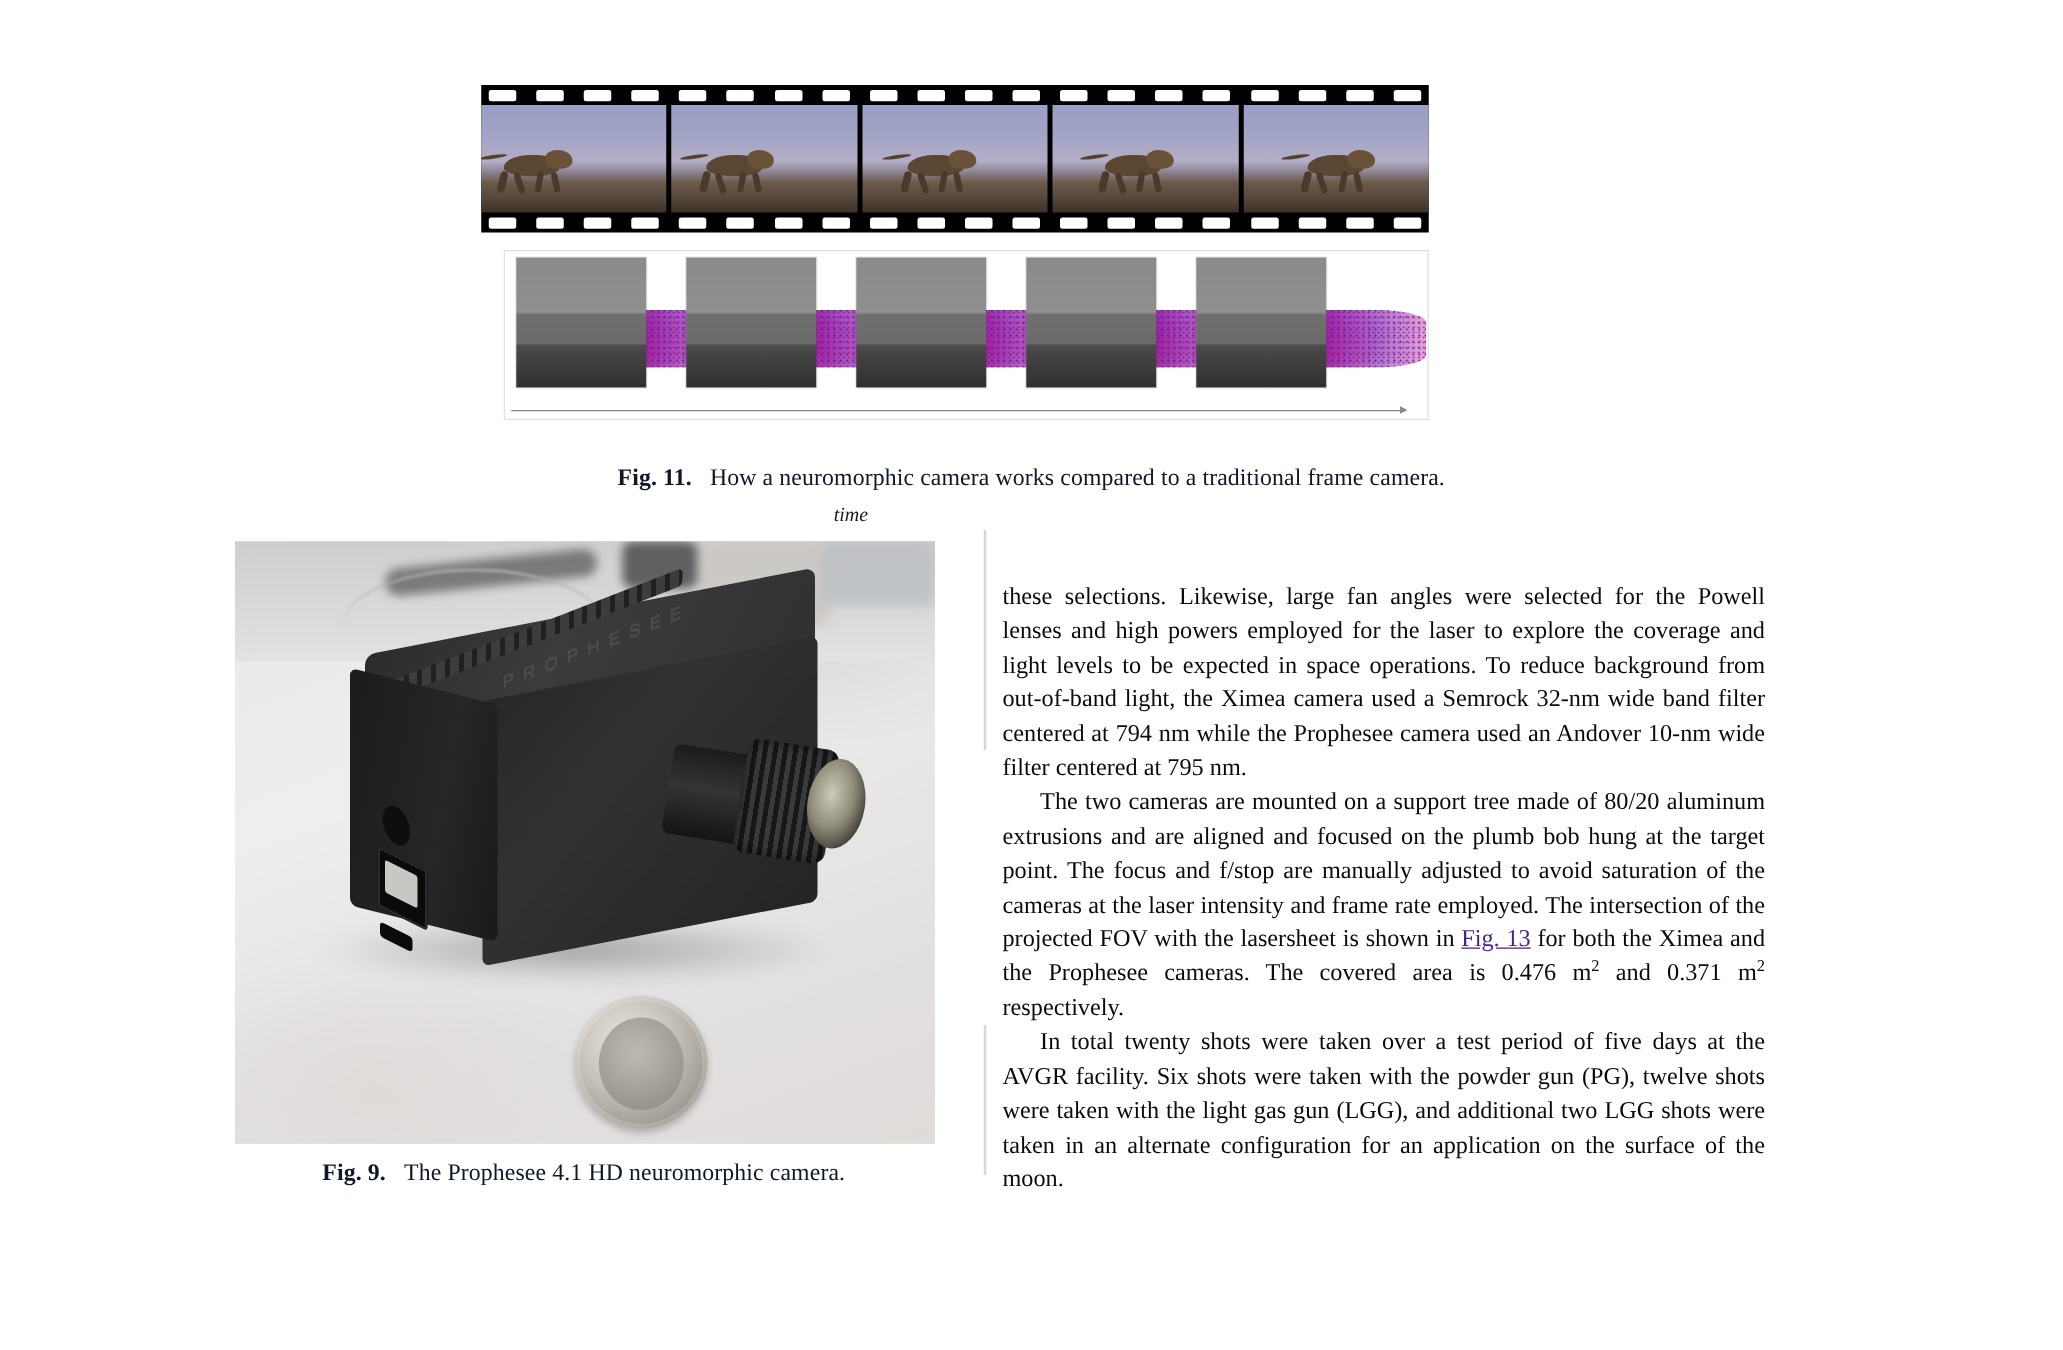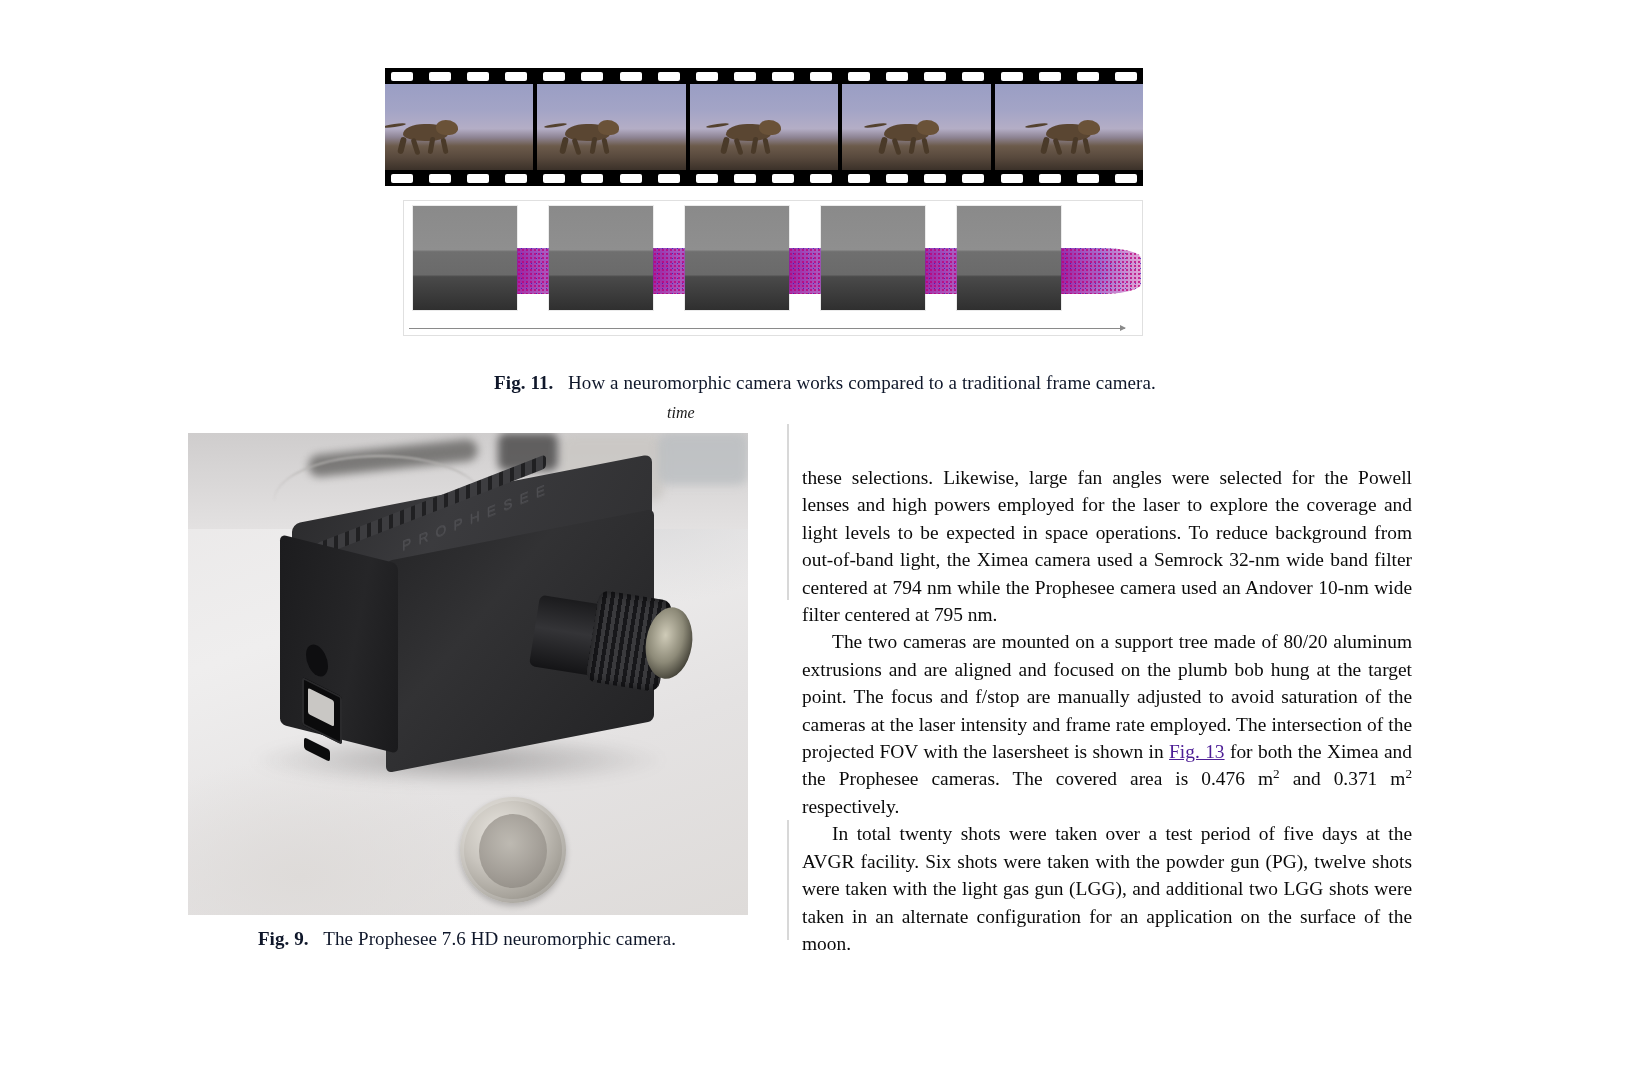--- a/index.html
+++ b/index.html
@@ -644,21 +644,21 @@
       <div id="cam-lens-barrel"></div>
       <div id="cam-lens-ring"></div>
       <div id="cam-lens-glass"></div>
     </div>
 
     <div id="coin"></div>
   </div>
 
   <div class="fig-caption" id="fig12-caption">
     <span class="lbl">Fig. 9.</span>
-    <span>&nbsp;&nbsp;</span><span>The Prophesee 7.6 HD neuromorphic camera.</span>
+    <span>&nbsp;&nbsp;</span><span>The Prophesee 4.1 HD neuromorphic camera.</span>
   </div>
 
   <div id="page-edge"></div>
   <div id="page-edge2"></div>
 
   <div id="text-column">
 
     <p><span>these selections. Likewise, large fan angles were selected for the Powell lenses and high powers employed for the laser to explore the coverage and light levels to be expected in space operations. To reduce background from out-of-band light, the Ximea camera used a Semrock 32-nm wide band filter centered at 794 nm while the Prophesee camera used an Andover 10-nm wide filter centered at 795 nm.</span></p>
 
     <p class="indent"><span>The two cameras are mounted on a support tree made of 80/20 aluminum extrusions and are aligned and focused on the plumb bob hung at the target point. The focus and f/stop are manually adjusted to avoid saturation of the cameras at the laser intensity and frame rate employed. The intersection of the projected FOV with the lasersheet is shown in </span><a class="xref" href="#">Fig. 13</a><span> for both the Ximea and the Prophesee cameras. The covered area is 0.476 m</span><sup>2</sup><span> and 0.371 m</span><sup>2</sup><span> respectively.</span></p>

